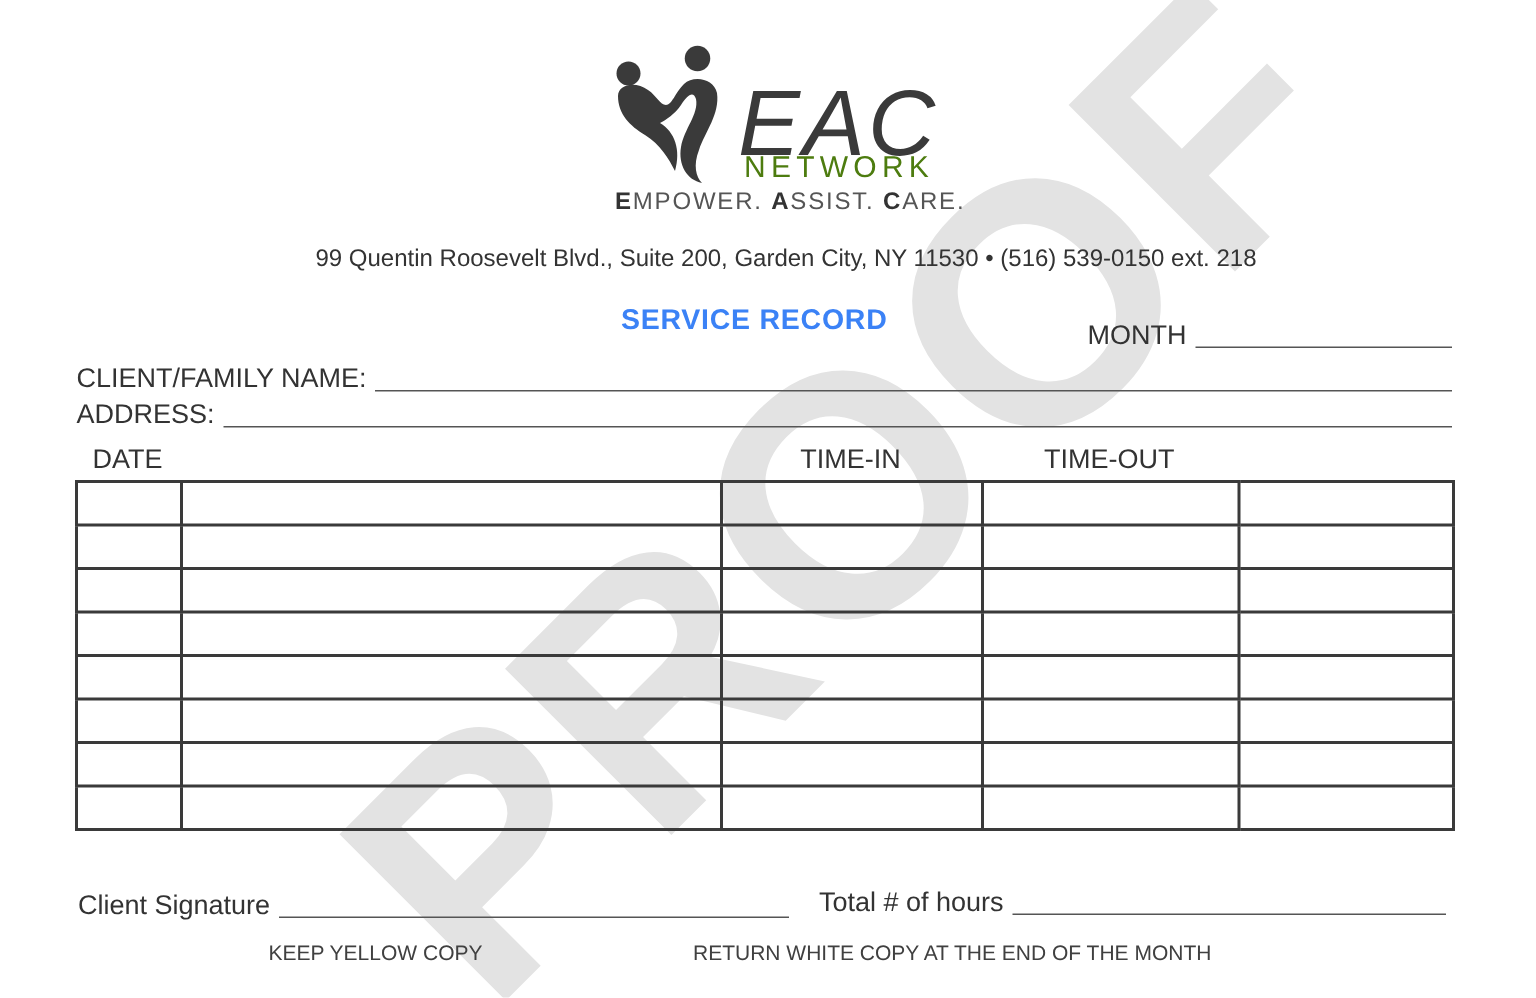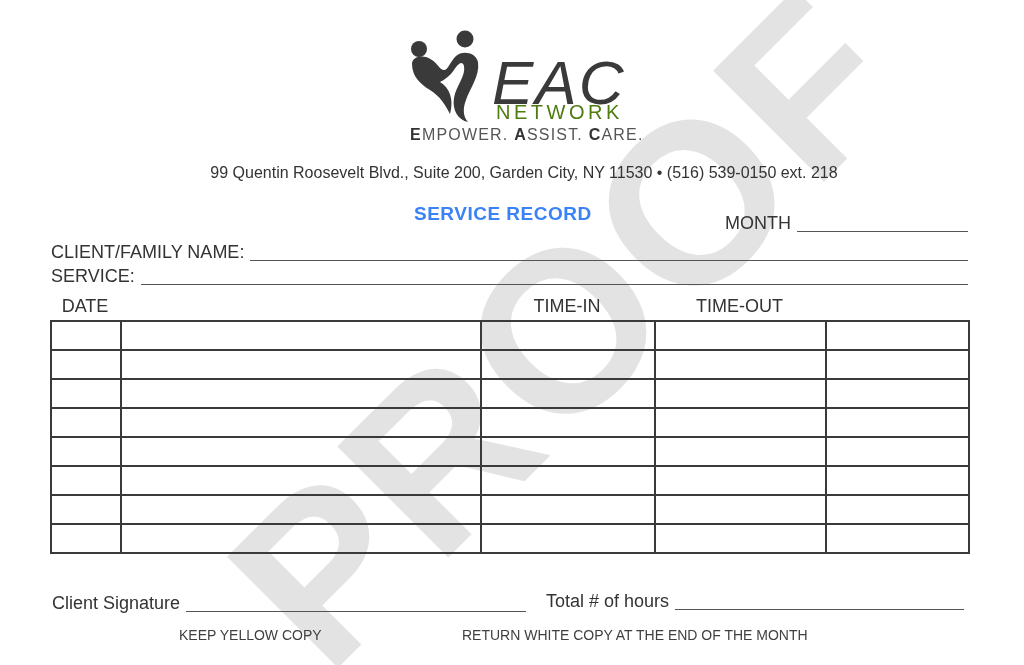--- a/index.html
+++ b/index.html
@@ -224,21 +224,21 @@
     <span class="field-label">MONTH</span>
     <span class="field-line"></span>
   </div>
 
   <div class="client-row">
     <span class="field-label">CLIENT/FAMILY NAME:</span>
     <span class="field-line"></span>
   </div>
 
   <div class="address-row">
-    <span class="field-label">SERVICE:</span>
+    <span class="field-label">ADDRESS:</span>
     <span class="field-line"></span>
   </div>
 
   <div class="col-headers">
     <div class="col-header" style="left:0;width:70px;">DATE</div>
     <div class="col-header" style="left:430px;width:174px;">TIME-IN</div>
     <div class="col-header" style="left:604px;width:171px;">TIME-OUT</div>
   </div>
 
   <table class="grid">

